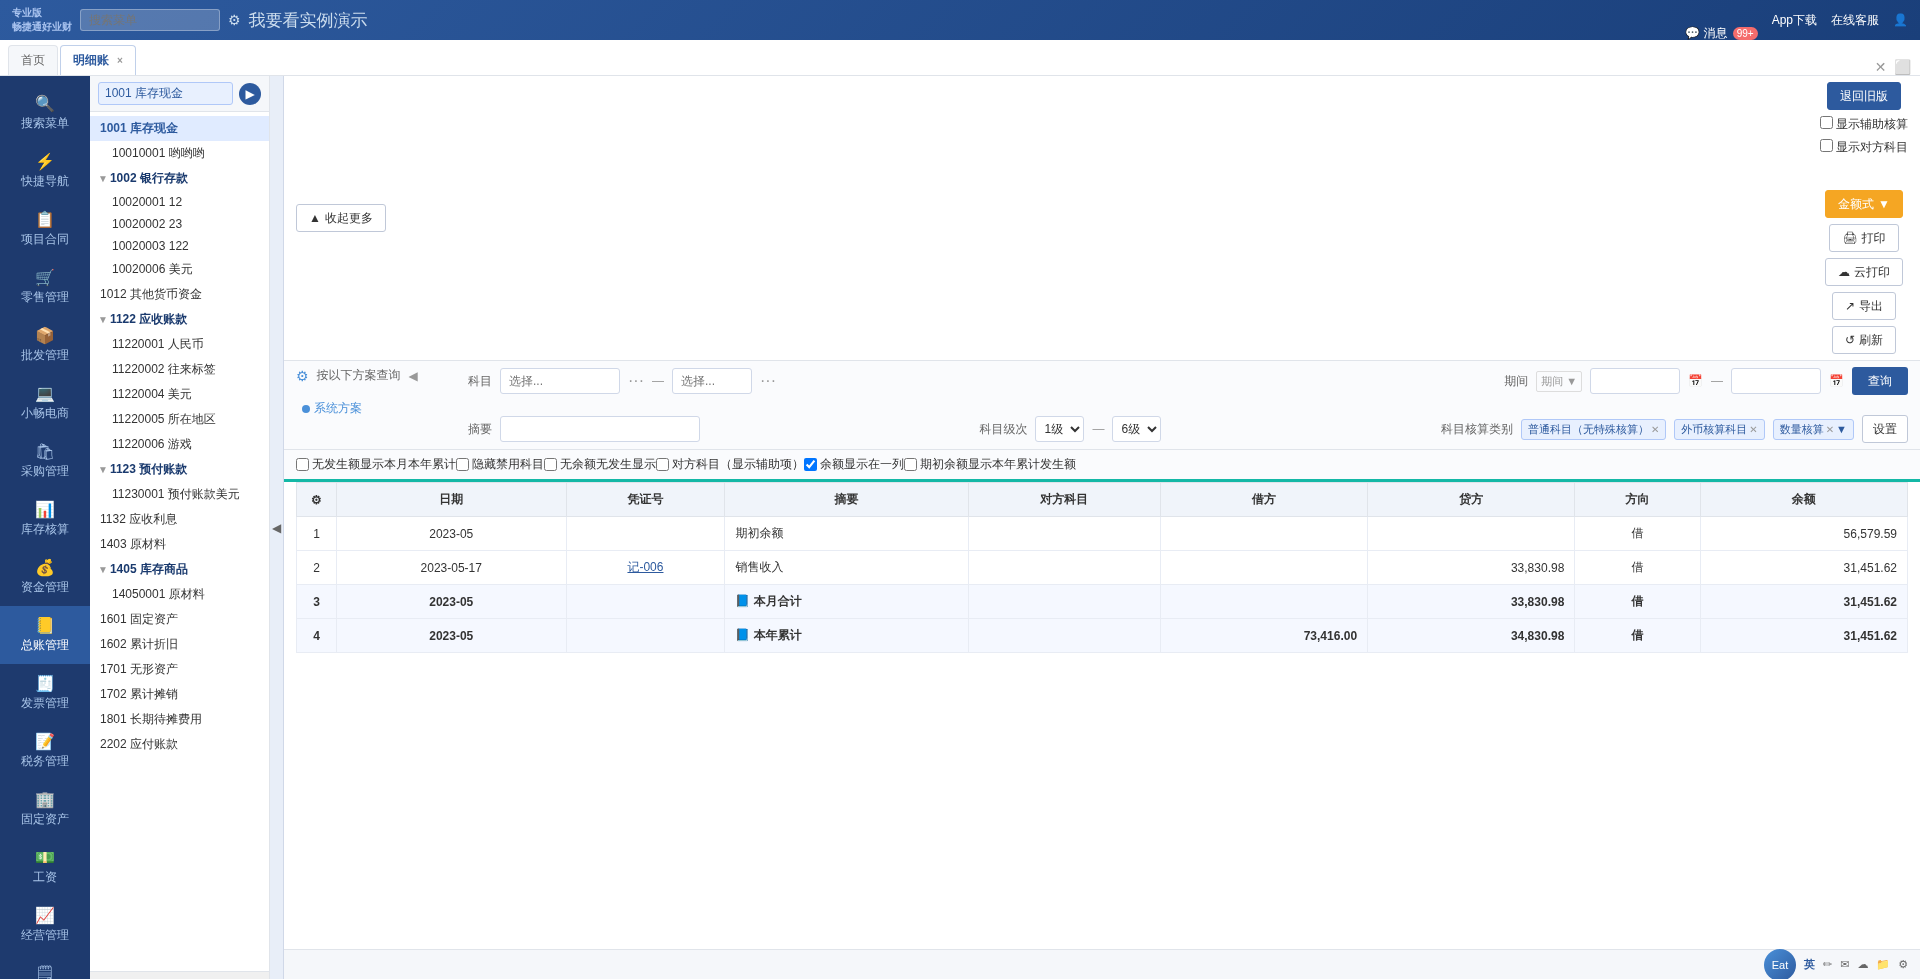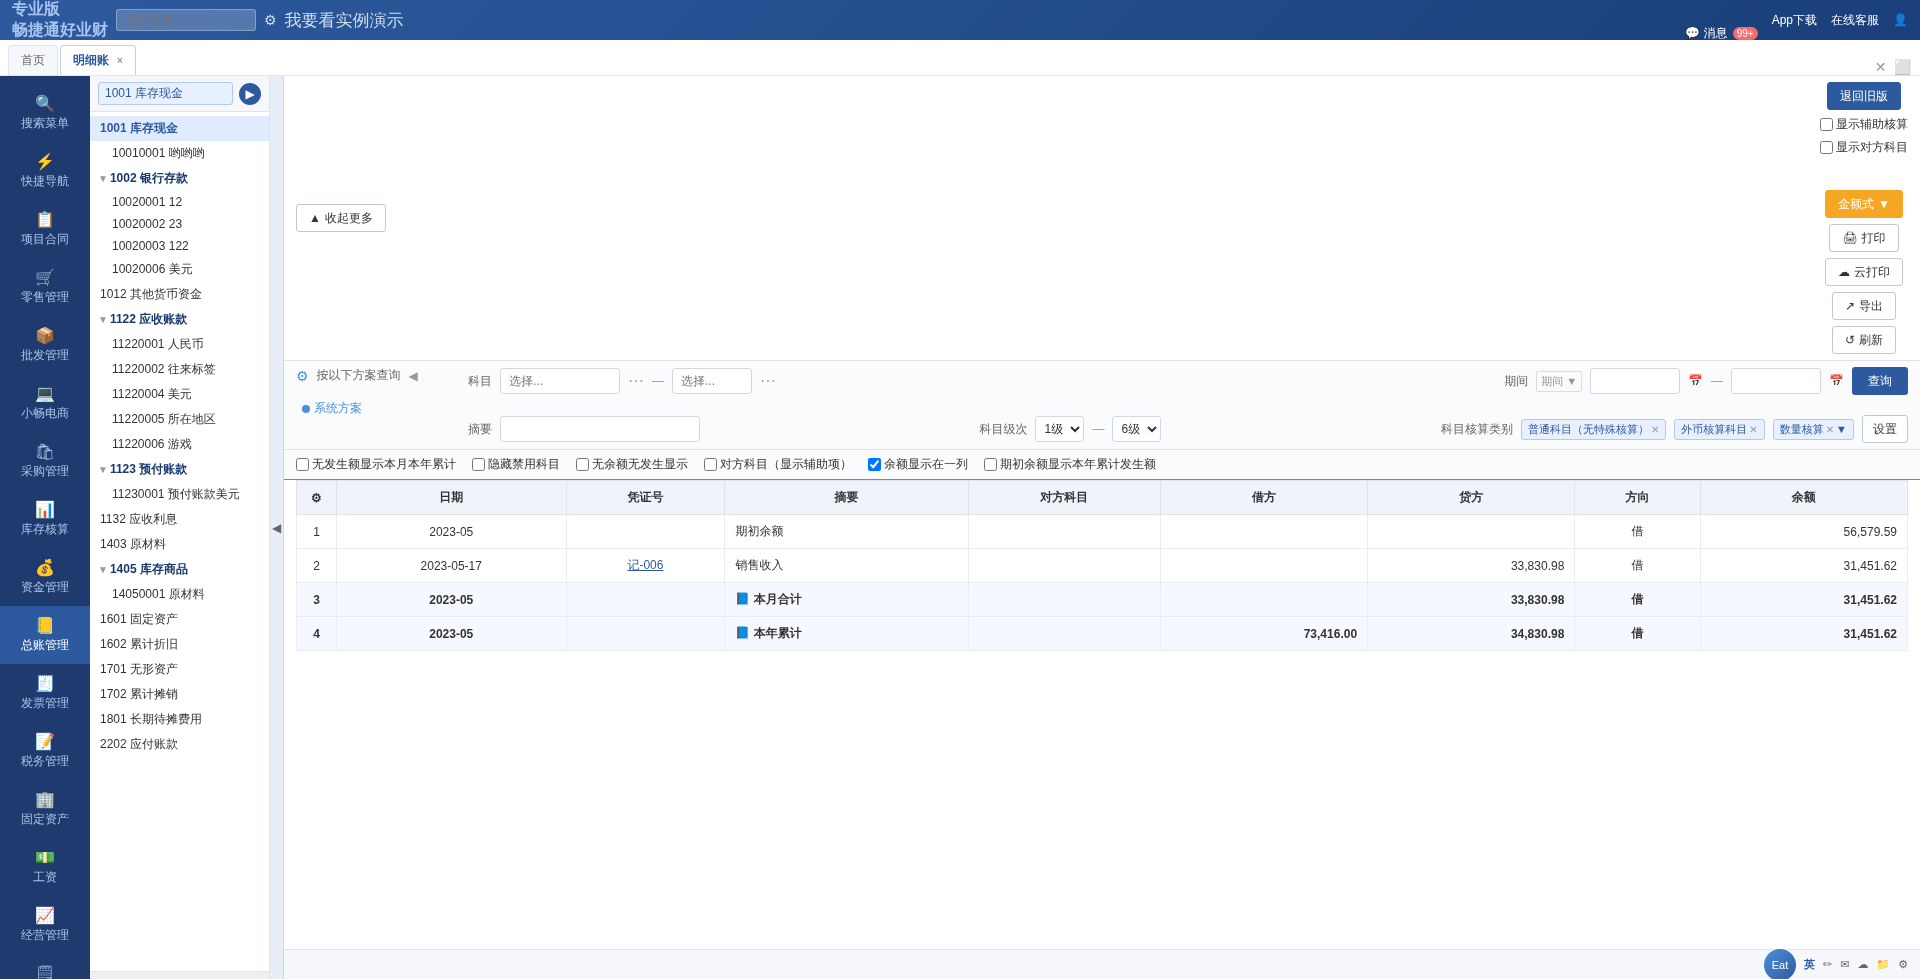--- a/index.html
+++ b/index.html
@@ -10,21 +10,21 @@
       height: 40px;
       background: linear-gradient(135deg, #2d5a9e 0%, #1a3f7a 100%);
       display: flex;
       align-items: center;
       padding: 0 12px;
       color: #fff;
       justify-content: space-between;
     }
     .top-bar-left { display: flex; align-items: center; gap: 8px; }
     .top-bar-logo { font-size: 13px; font-weight: bold; color: #fff; }
-    .top-bar-logo span { font-size: 16px; display: block; color: #aac4f0; }
+    .top-bar-logo span { font-size: 10px; display: block; color: #aac4f0; }
     .top-bar-search {
       background: rgba(255,255,255,0.2);
       border: 1px solid rgba(255,255,255,0.3);
       border-radius: 3px;
       color: #fff;
       padding: 3px 8px;
       font-size: 12px;
       width: 140px;
     }
     .top-bar-right { display: flex; align-items: center; gap: 14px; font-size: 12px; color: #fff; }
@@ -188,21 +188,21 @@
       border-color: #2d5a9e;
     }
     .btn.gold {
       background: #f5a623;
       color: #fff;
       border-color: #f5a623;
       margin-top: 28px;
     }
     .spacer { flex: 1; }
     .toolbar-right { display: flex; align-items: center; gap: 6px; margin-left: auto; flex-direction: column; }
-    .checkbox-label { display: flex; align-items: center; gap: 3px; font-size: 12px; cursor: pointer; white-space: nowrap; }
+    .checkbox-label { display: flex; align-items: flex-start; gap: 3px; font-size: 12px; cursor: pointer; white-space: nowrap; }
 
     
     .filter-panel {
       background: #fafbfd;
       border-bottom: 1px solid #e0e4ea;
       padding: 6px 12px;
     }
     .filter-row {
       display: flex;
       align-items: center;
@@ -272,24 +272,23 @@
       height: 28px;
       padding: 0 10px;
       font-size: 12px;
       cursor: pointer;
     }
 
     
     .checkbox-row {
       display: flex;
       align-items: flex-end;
-      gap: 16px;
       padding: 6px 12px;
       background: #fafbfd;
-      border-bottom: 1px solid #14b8a6;
+      border-bottom: 3px solid #14b8a6;
       flex-wrap: wrap;
     }
     .cb-item { display: flex; align-items: center; gap: 3px; font-size: 12px; color: #333; cursor: pointer; }
     .cb-item input[type=checkbox] { cursor: pointer; }
 
     
     .table-area {
       flex: 1;
       overflow-y: auto;
       background: #fff;

